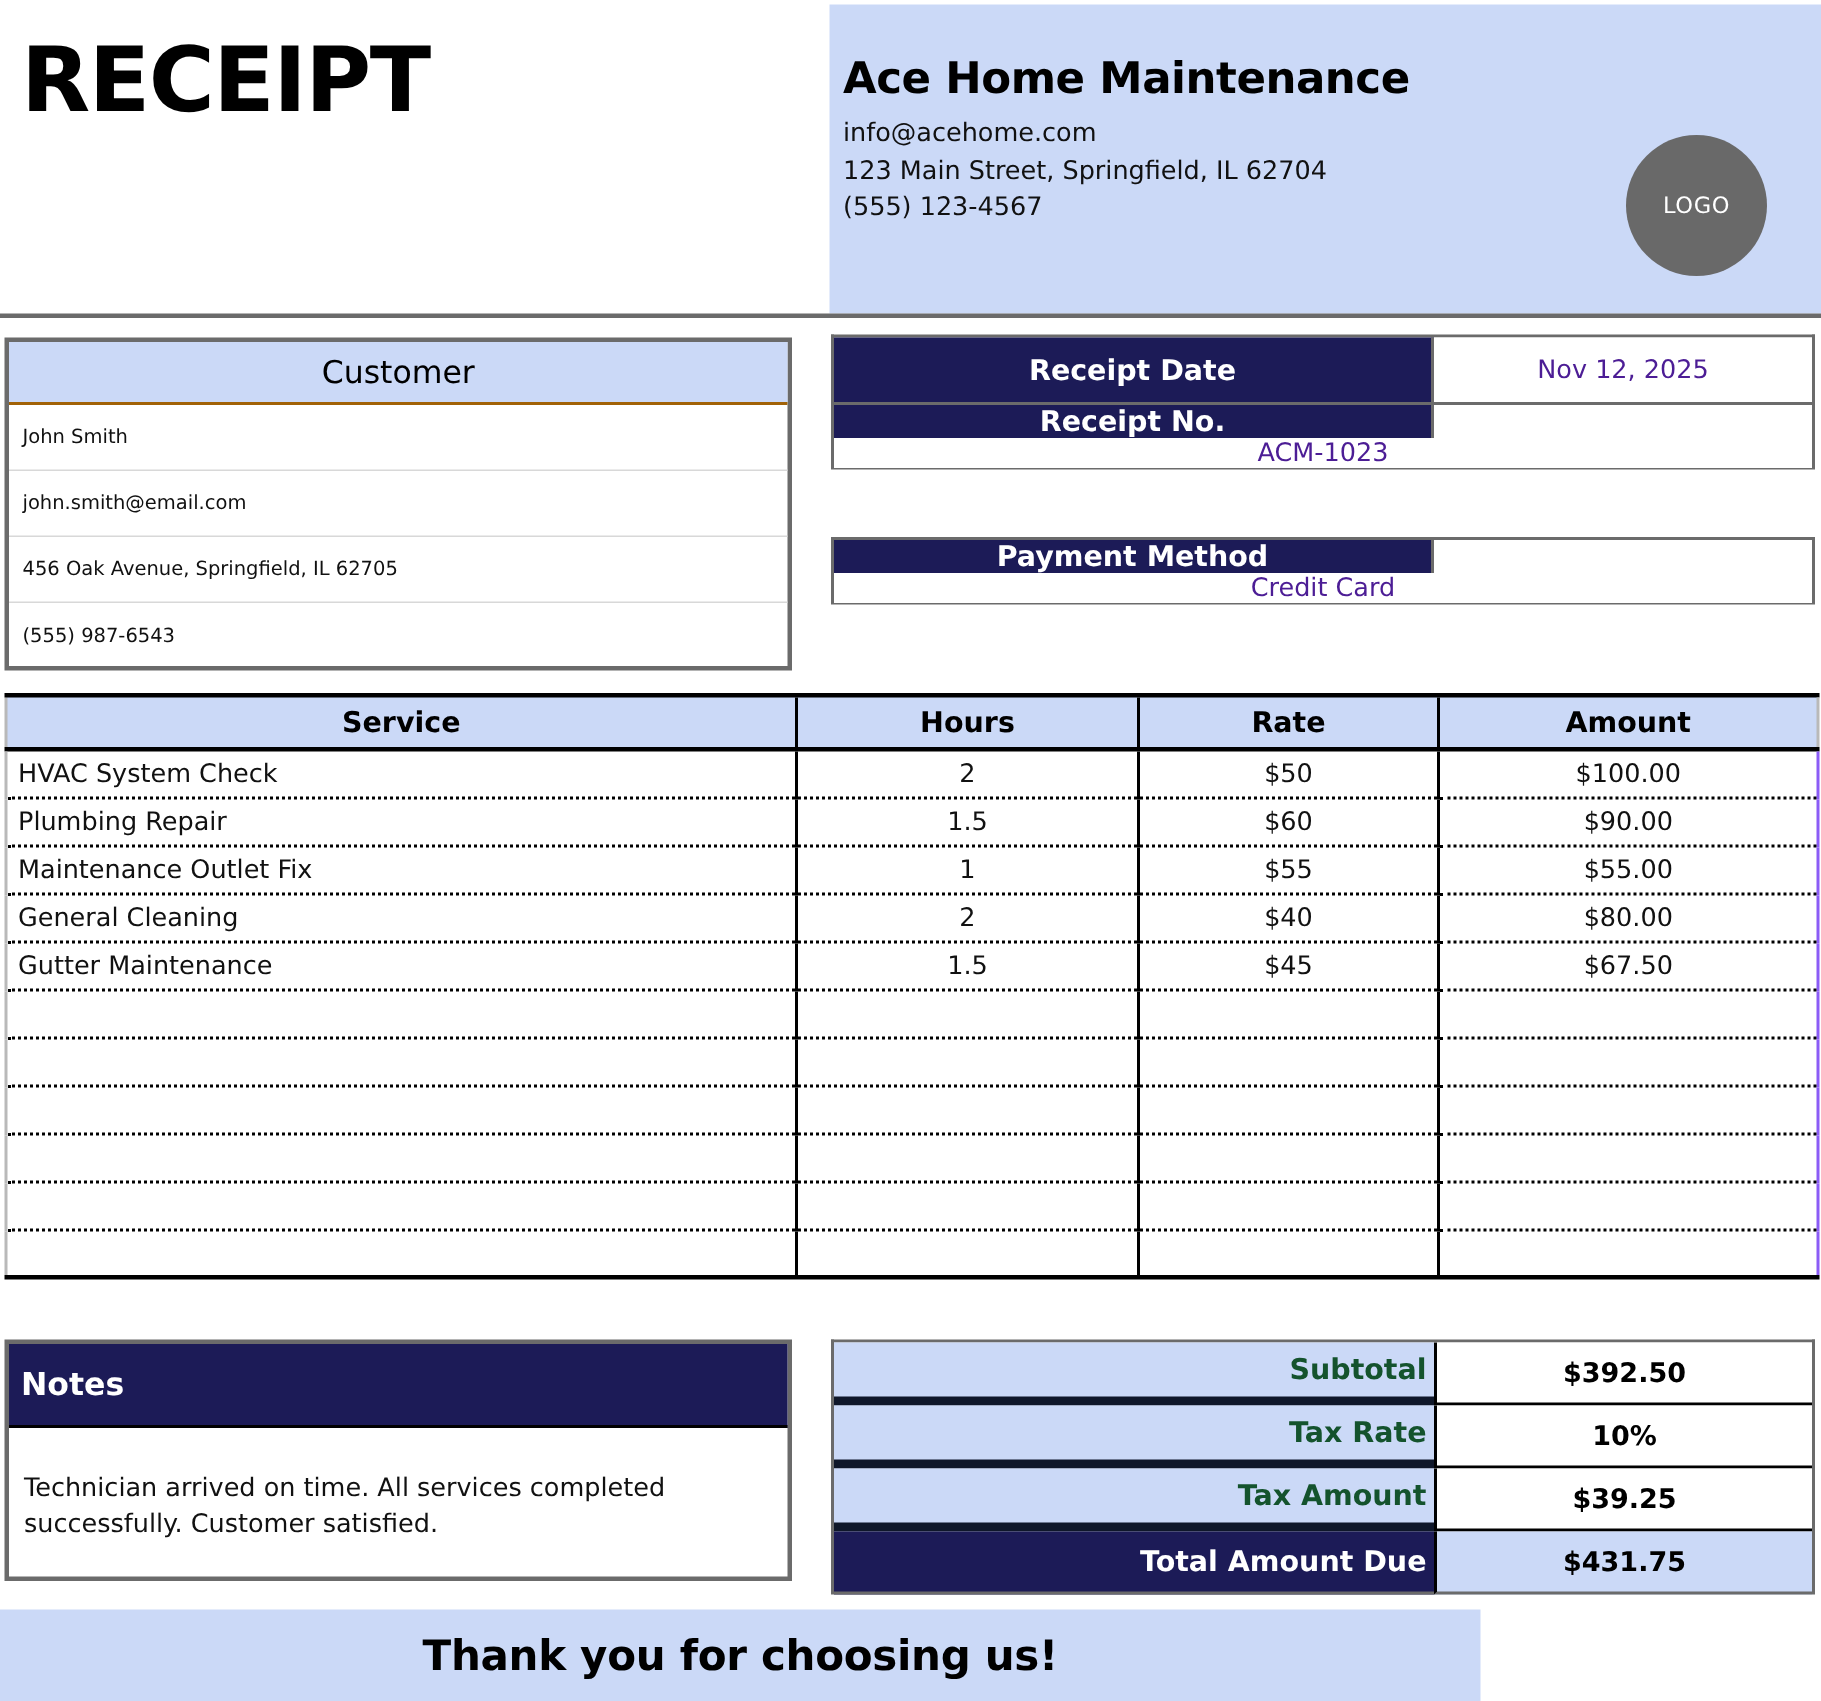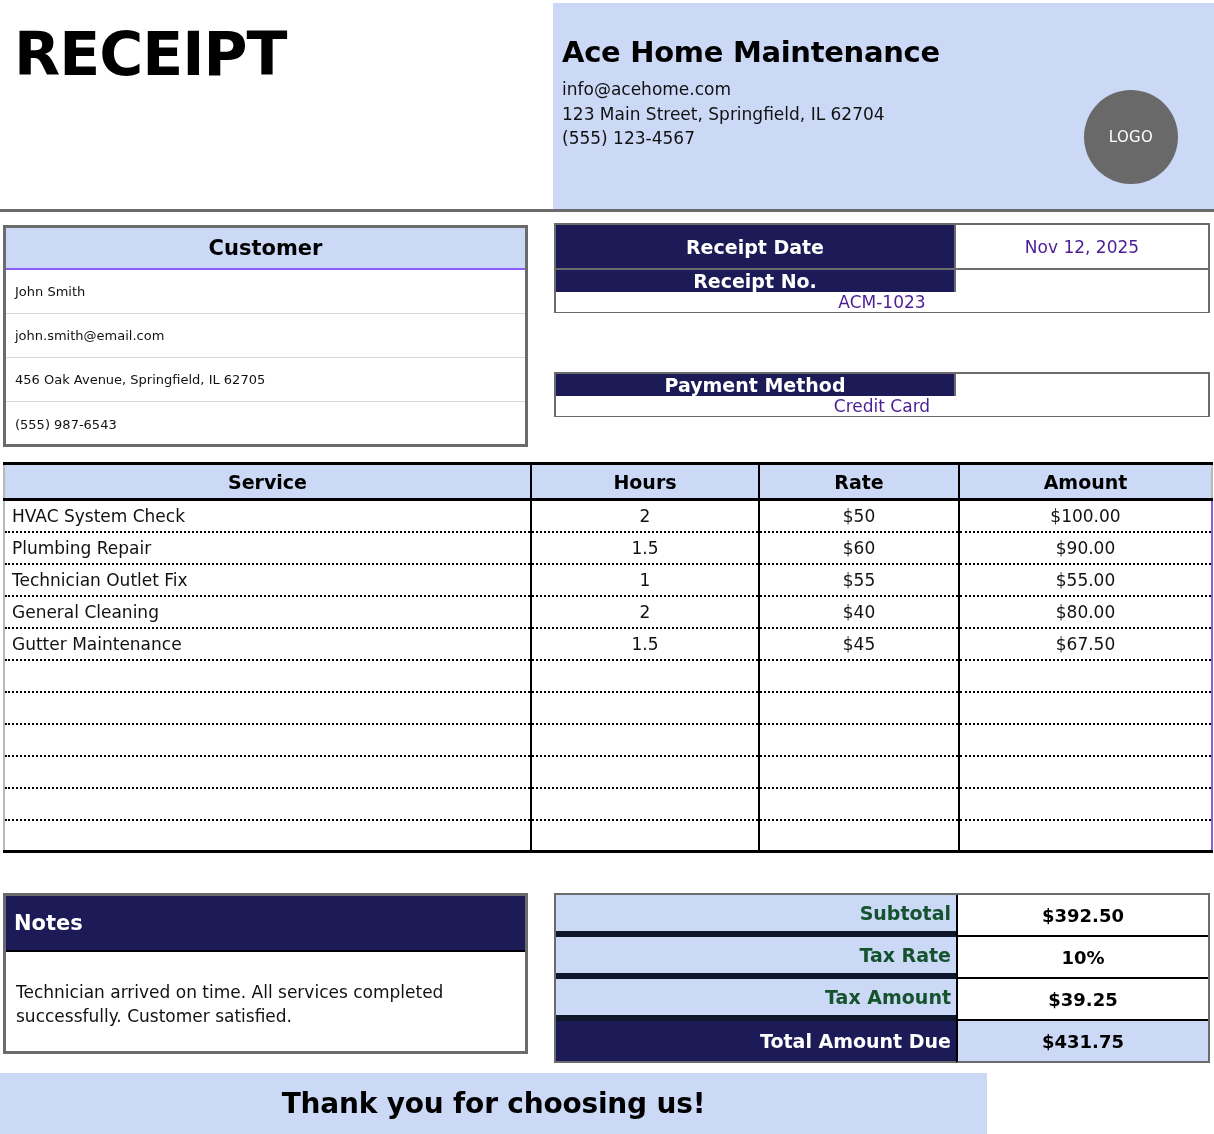--- a/index.html
+++ b/index.html
@@ -83,26 +83,26 @@
     position: absolute;
     left: 3px; top: 225px;
     width: 525px; height: 222px;
     border: 3px solid #6b6b6b;
     box-sizing: border-box;
     background: #ffffff;
   }
   .customer-head {
     height: 42px;
     background: #cbd9f7;
-    border-bottom: 2px solid #8b5cf6;
+    border-bottom: 2px solid #a16207;
     display: flex;
     align-items: center;
     justify-content: center;
     font-size: 21px;
-    font-weight: bold;
+    font-weight: normal;
     box-sizing: border-box;
   }
   .customer-row {
     height: 44px;
     display: flex;
     align-items: center;
     padding-left: 9px;
     font-size: 13px;
     border-bottom: 1px solid #d8d8d8;
     box-sizing: border-box;
@@ -111,21 +111,21 @@
   .customer-row:last-child { border-bottom: none; }
 
   
   .meta-block {
     position: absolute;
     left: 554px;
     width: 656px;
     box-sizing: border-box;
   }
   .meta-a { top: 223px; }
-  .meta-b { top: 372px; }
+  .meta-b { top: 358px; }
   .meta-row {
     display: flex;
     height: 45px;
     border: 2px solid #6b6b6b;
     border-bottom-width: 0;
     box-sizing: border-box;
   }
   .meta-row.last { border-bottom-width: 2px; flex-direction: column; }
   .meta-label {
     width: 400px;
@@ -356,21 +356,21 @@
         <td class="c-rate">$50</td>
         <td class="c-amount">$100.00</td>
       </tr>
       <tr>
         <td class="c-service">Plumbing Repair</td>
         <td class="c-hours">1.5</td>
         <td class="c-rate">$60</td>
         <td class="c-amount">$90.00</td>
       </tr>
       <tr>
-        <td class="c-service">Technician Outlet Fix</td>
+        <td class="c-service">Maintenance Outlet Fix</td>
         <td class="c-hours">1</td>
         <td class="c-rate">$55</td>
         <td class="c-amount">$55.00</td>
       </tr>
       <tr>
         <td class="c-service">General Cleaning</td>
         <td class="c-hours">2</td>
         <td class="c-rate">$40</td>
         <td class="c-amount">$80.00</td>
       </tr>

